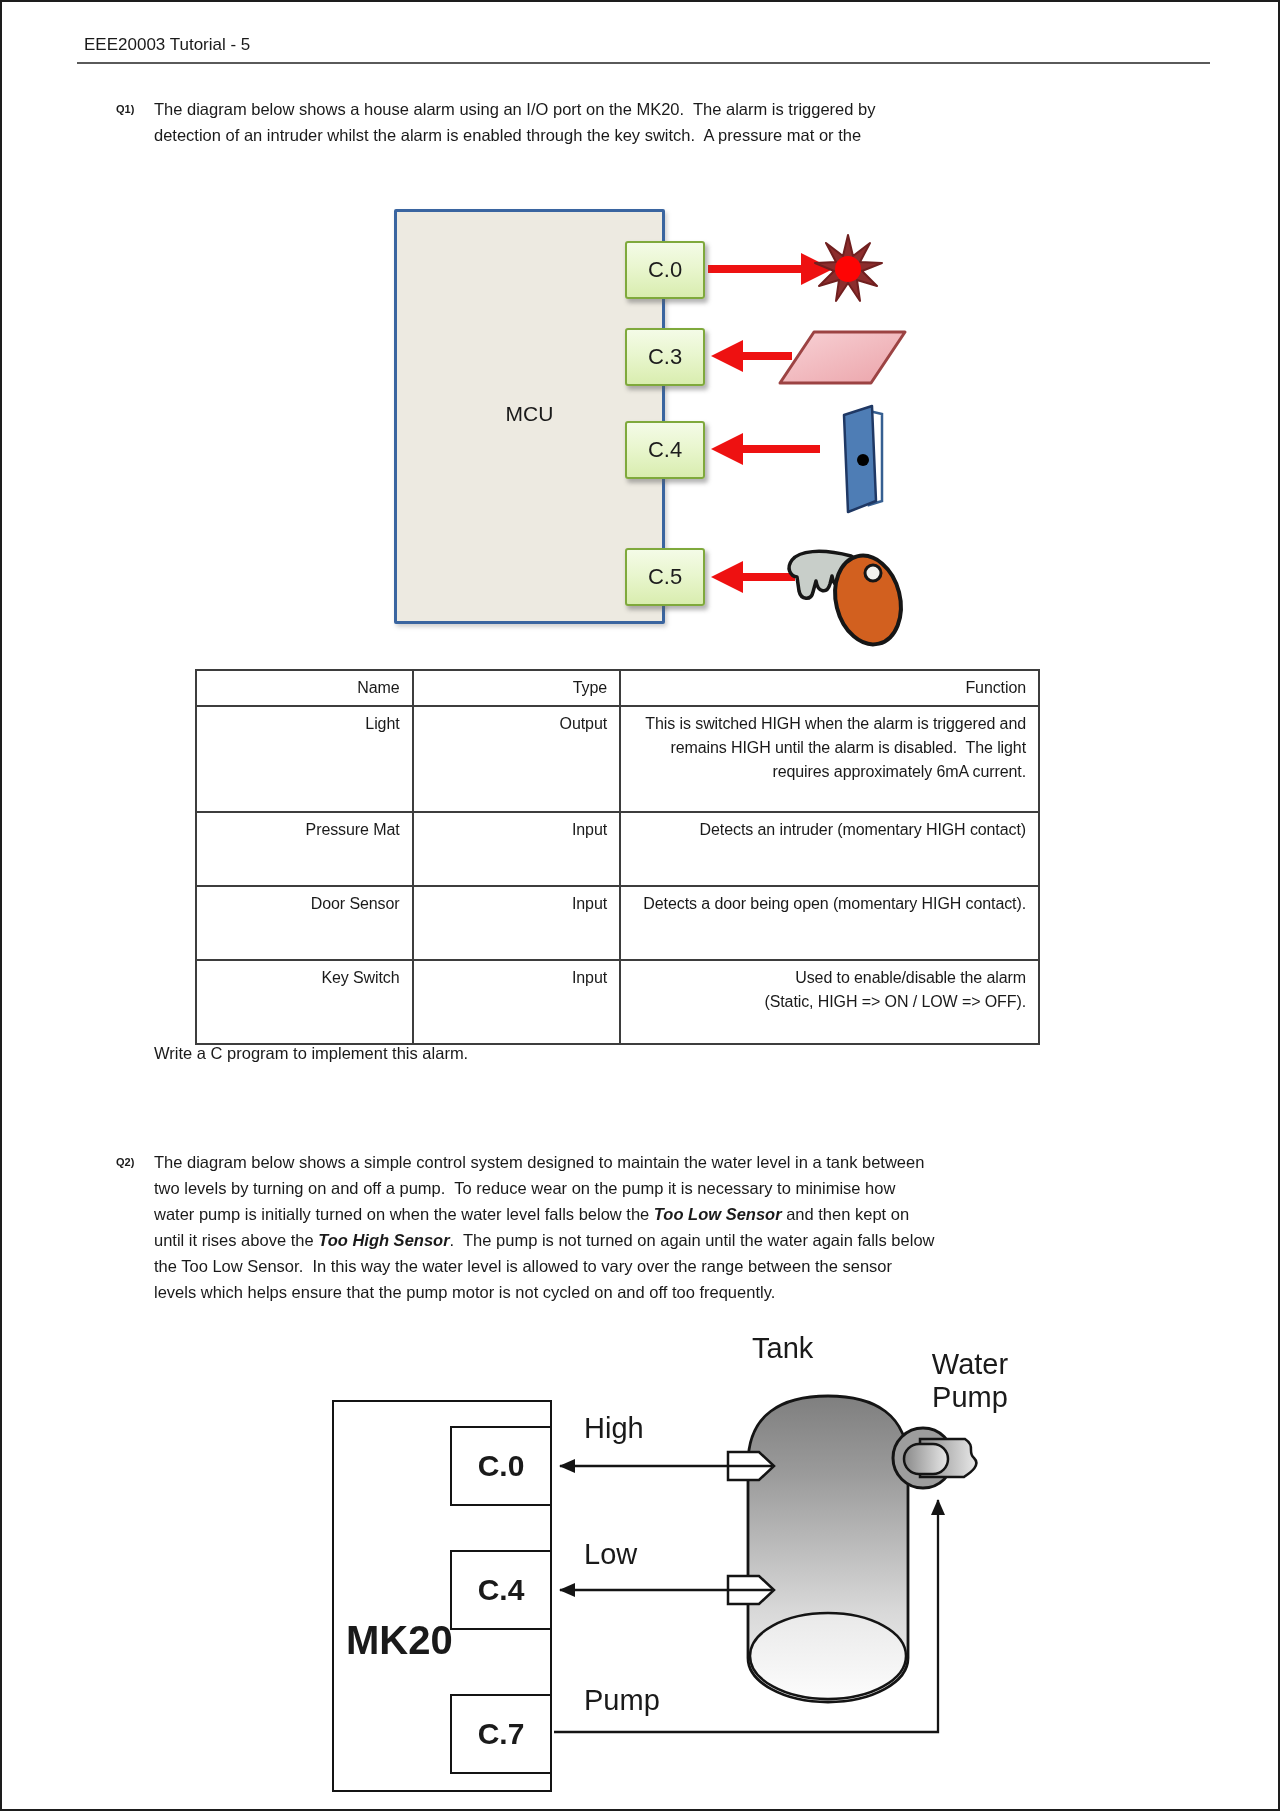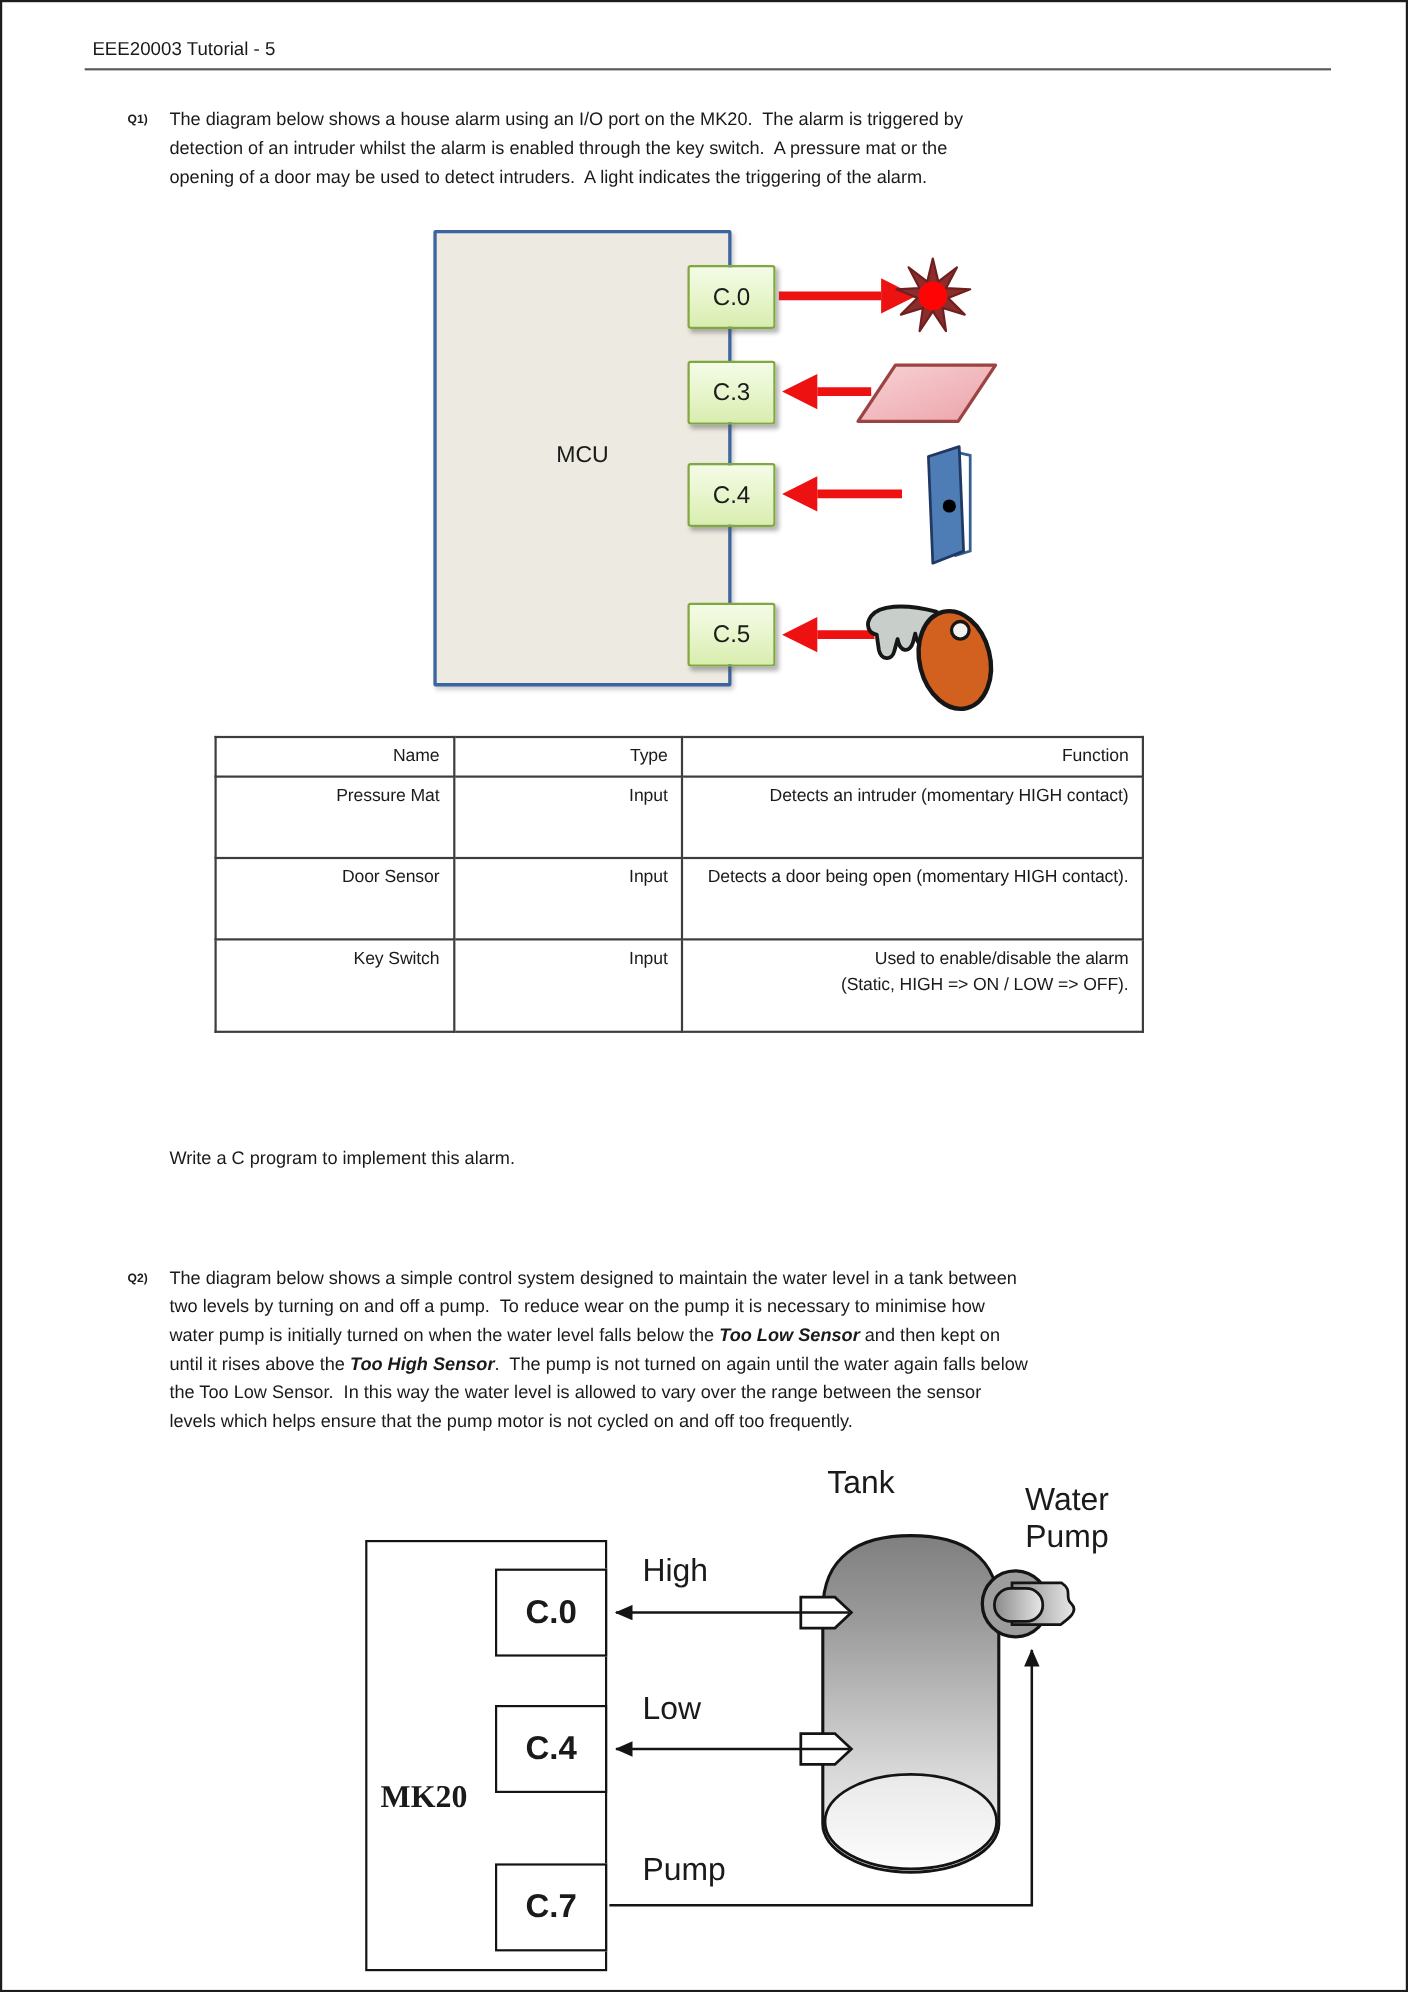--- a/index.html
+++ b/index.html
@@ -28,38 +28,37 @@
             padding:5px 12px;font-weight:normal;line-height:24px;}
   .io-table td.fn{white-space:pre-wrap;}
   .io-table tr.r0 td{height:94px;} .io-table tr.r1 td{height:62px;}
   .io-table tr.r2 td{height:62px;} .io-table tr.r3 td{height:72px;}
   
   .mkbox{position:absolute;left:330px;top:1398px;width:220px;height:392px;border:2.5px solid #141414;
          background:#fff;box-sizing:border-box;z-index:0;}
   .qbox{position:absolute;left:448px;width:102px;height:80px;border:2.5px solid #141414;background:#fff;
         box-sizing:border-box;z-index:2;display:flex;align-items:center;justify-content:center;
         font-size:30px;font-weight:bold;}
-  .mk20-label{position:absolute;left:344px;top:1616px;font-size:29px;font-weight:bold;z-index:2;font-family:Liberation Serif, serif;}
+  .mk20-label{position:absolute;left:344px;top:1616px;font-size:40px;font-weight:bold;z-index:2;}
   .biglabel{position:absolute;font-size:29px;z-index:2;}
   .wp-label{white-space:pre-line;text-align:center;line-height:33px;}
   svg.vec{position:absolute;left:0;top:0;z-index:1;pointer-events:none;}
 </style>
 </head>
 <body>
 
 <div class="page">
 
   <div class="doc-header">EEE20003 Tutorial - 5</div>
   <div class="header-rule"></div>
 
   <div class="qlabel" style="left:114px;top:94px">Q1)</div>
   <div class="plines" id="q1-lines" style="left:152px;top:94px">
       <div class="pline">The diagram below shows a house alarm using an I/O port on the MK20.  The alarm is triggered by</div>
       <div class="pline">detection of an intruder whilst the alarm is enabled through the key switch.  A pressure mat or the</div>
-      <div class="pline">opening of a door may be used to detect intruders.  A light indicates the triggering of the alarm.</div>
     </div>
 
   <div class="mcu"></div>
   <div class="mcu-label">MCU</div>
   <div class="pbox" style="top:239px">
     <span>C.0</span>
     </div>
   <div class="pbox" style="top:326px">
     <span>C.3</span>
     </div>
@@ -77,20 +76,25 @@
         <col style="width:420px">
       </colgroup>
     <thead id="io-thead">
         <tr>
           <th>Name</th>
           <th>Type</th>
           <th>Function</th>
         </tr>
       </thead>
     <tbody id="io-tbody">
+        <tr class="r0">
+          <td>Light</td>
+          <td>Output</td>
+          <td class="fn">This is switched HIGH when the alarm is triggered and remains HIGH until the alarm is disabled.  The light requires approximately 6mA current.</td>
+        </tr>
         <tr class="r1">
           <td>Pressure Mat</td>
           <td>Input</td>
           <td class="fn">Detects an intruder (momentary HIGH contact)</td>
         </tr>
         <tr class="r2">
           <td>Door Sensor</td>
           <td>Input</td>
           <td class="fn">Detects a door being open (momentary HIGH contact).</td>
         </tr>

